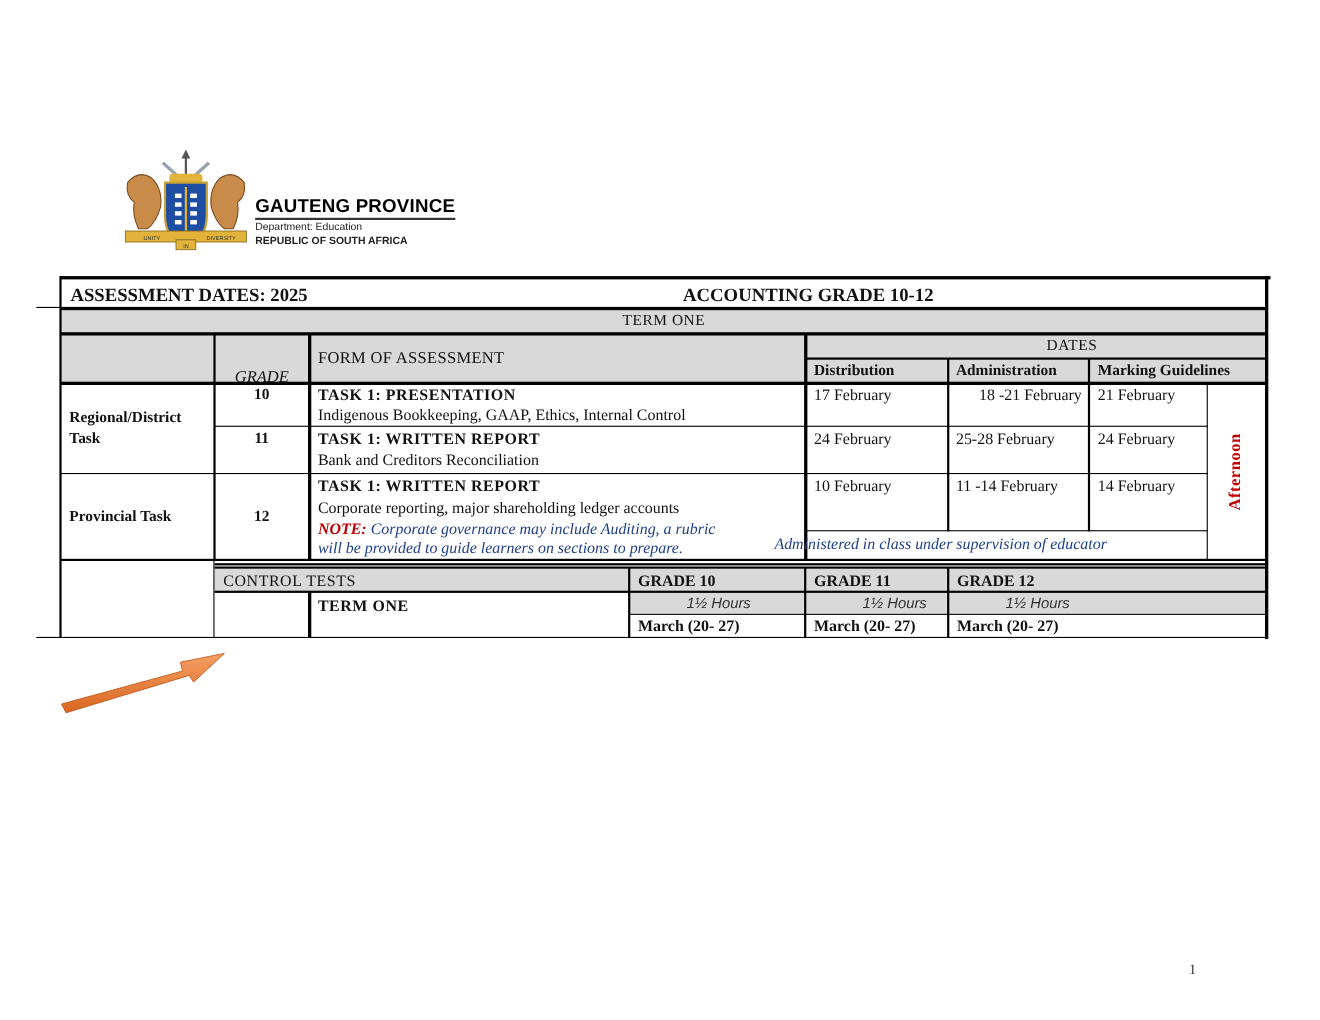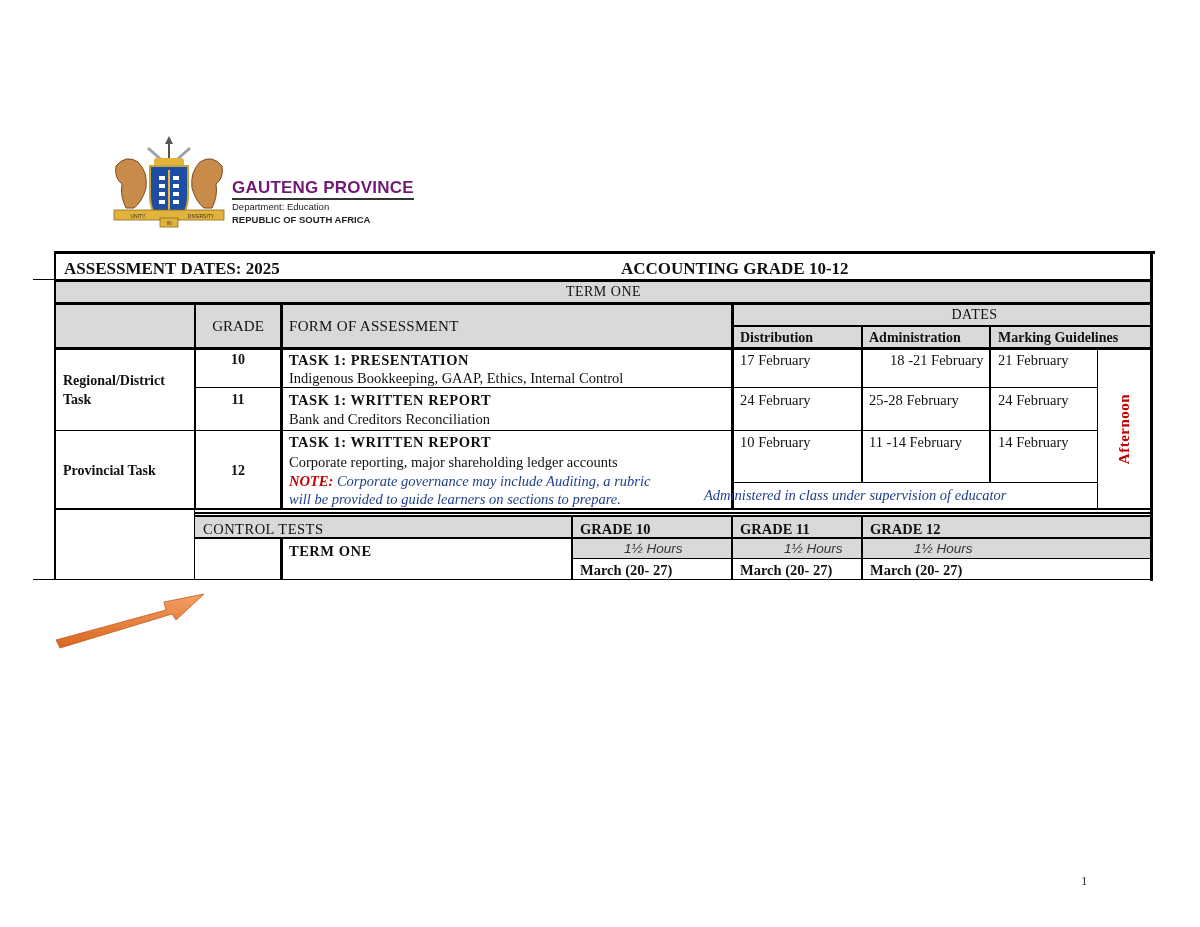--- a/index.html
+++ b/index.html
@@ -6,21 +6,21 @@
   body { width:1200px; height:927px; position:relative; overflow:hidden; font-family:"Liberation Serif", "DejaVu Serif", serif; color:#111; }
   .abs { position:absolute; box-sizing:border-box; }
   .gray { background:#d9d9d9; }
   .bold { font-weight:bold; }
   .hline { position:absolute; background:#000; }
   .vline { position:absolute; background:#000; }
   .txt { position:absolute; white-space:nowrap; font-size:14.5px; line-height:18px; }
   .blue-it { color:#1f3f8a; font-style:italic; }
   .red { color:#c00000; }
   .sans-it { font-family:"Liberation Sans","DejaVu Sans",sans-serif; font-style:italic; color:#333; font-size:13.5px;margin-left:44px; }
-  .logo-text-main { position:absolute; font-family:"Liberation Sans","DejaVu Sans",sans-serif; font-weight:bold; color:#701a75; font-size:17px; letter-spacing:0.2px; }
+  .logo-text-main { position:absolute; font-family:"Liberation Sans","DejaVu Sans",sans-serif; font-weight:bold; color:#000000; font-size:17px; letter-spacing:0.2px; }
   .logo-text-sub { position:absolute; font-family:"Liberation Sans","DejaVu Sans",sans-serif; color:#222; font-size:9.5px; }
 </style>
 </head>
 <body>
 
 <div class="abs" style="left:108px;top:136px;width:310px;height:92px;">
   <svg class="abs" style="left:0;top:0;" width="122" height="92" viewBox="0 0 122 92">
 
     <line x1="40" y1="12" x2="58" y2="28" stroke="#9aa3ad" stroke-width="3"></line>
     <line x1="82" y1="12" x2="64" y2="28" stroke="#9aa3ad" stroke-width="3"></line>
@@ -95,21 +95,21 @@
   <div class="vline" style="left:1097px;top:349px;width:1px;height:160px;"></div>
   <div class="vline" style="left:571px;top:516px;width:2px;height:64px;"></div>
   <div class="vline" style="left:731px;top:516px;width:2px;height:64px;"></div>
   <div class="vline" style="left:861px;top:516px;width:2px;height:64px;"></div>
 
   <div class="txt bold" style="left:64px;top:259px;font-size:17px;line-height:20px;">ASSESSMENT DATES: 2025</div>
   <div class="txt bold" style="left:621px;top:259px;font-size:17px;line-height:20px;">ACCOUNTING GRADE 10-12</div>
 
   <div class="txt" style="left:55px;top:283px;width:1097px;text-align:center;font-size:14px;letter-spacing:0.5px;">TERM ONE</div>
 
-  <div class="txt" style="left:196px;top:317px;width:84px;text-align:center;font-size:15px;">GRADE</div>
+  <div class="txt" style="left:196px;top:334px;width:84px;text-align:center;font-size:15px;font-style:italic;">GRADE</div>
   <div class="txt" style="left:289px;top:317px;font-size:15px;letter-spacing:0.3px;">FORM OF ASSESSMENT</div>
   <div class="txt" style="left:734px;top:306px;width:481px;text-align:center;font-size:14px;letter-spacing:0.5px;">DATES</div>
   <div class="txt bold" style="left:740px;top:329px;font-size:14px;">Distribution</div>
   <div class="txt bold" style="left:869px;top:329px;font-size:14px;">Administration</div>
   <div class="txt bold" style="left:998px;top:329px;font-size:14px;">Marking Guidelines</div>
 
   <div class="txt bold" style="left:63px;top:372px;font-size:14px;">Regional/District</div>
   <div class="txt bold" style="left:63px;top:391px;font-size:14px;">Task</div>
   <div class="txt bold" style="left:63px;top:462px;font-size:14px;">Provincial Task</div>
 

